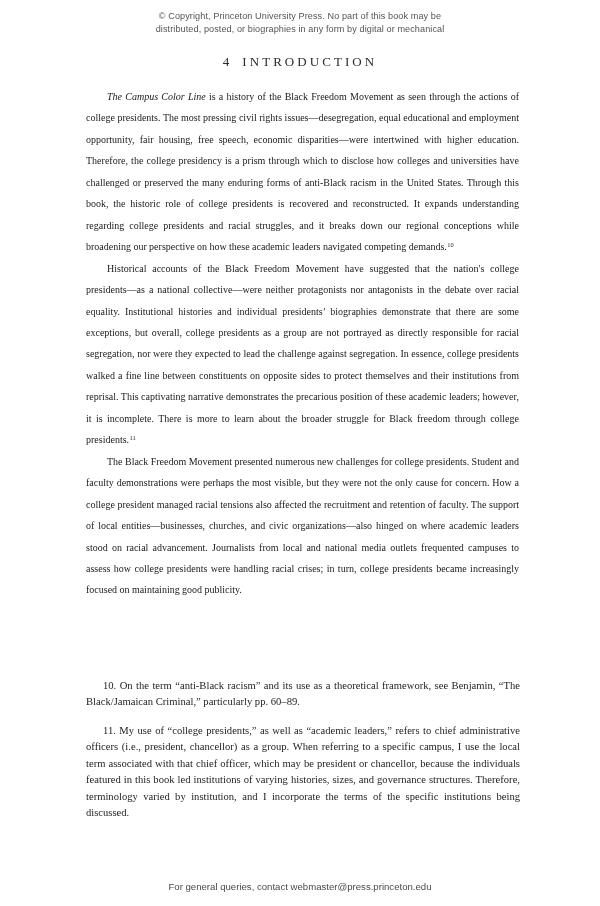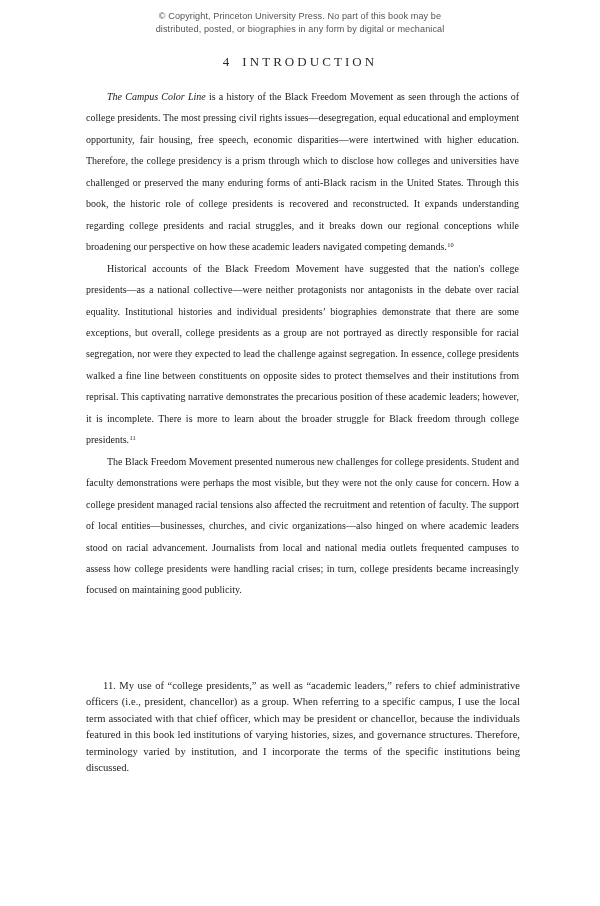--- a/index.html
+++ b/index.html
@@ -129,17 +129,21 @@
 
     <p class="body-par"><span class="title-italic">The Campus Color Line</span><span> is a history of the Black Freedom Movement as seen through the actions of college presidents. The most pressing civil rights issues—desegregation, equal educational and employment opportunity, fair housing, free speech, economic disparities—were intertwined with higher education. Therefore, the college presidency is a prism through which to disclose how colleges and universities have challenged or preserved the many enduring forms of anti-Black racism in the United States. Through this book, the historic role of college presidents is recovered and reconstructed. It expands understanding regarding college presidents and racial struggles, and it breaks down our regional conceptions while broadening our perspective on how these academic leaders navigated competing demands.</span><sup class="note-ref">10</sup></p>
 
     <p class="body-par"><span>Historical accounts of the Black Freedom Movement have suggested that the nation's college presidents—as a national collective—were neither protagonists nor antagonists in the debate over racial equality. Institutional histories and individual presidents’ biographies demonstrate that there are some exceptions, but overall, college presidents as a group are not portrayed as directly responsible for racial segregation, nor were they expected to lead the challenge against segregation. In essence, college presidents walked a fine line between constituents on opposite sides to protect themselves and their institutions from reprisal. This captivating narrative demonstrates the precarious position of these academic leaders; however, it is incomplete. There is more to learn about the broader struggle for Black freedom through college presidents.</span><sup class="note-ref">11</sup></p>
 
     <p class="body-par"><span>The Black Freedom Movement presented numerous new challenges for college presidents. Student and faculty demonstrations were perhaps the most visible, but they were not the only cause for concern. How a college president managed racial tensions also affected the recruitment and retention of faculty. The support of local entities—businesses, churches, and civic organizations—also hinged on where academic leaders stood on racial advancement. Journalists from local and national media outlets frequented campuses to assess how college presidents were handling racial crises; in turn, college presidents became increasingly focused on maintaining good publicity.</span></p>
 
   </div>
 
   <div class="footnotes">
+    <p class="footnote"><span class="fn-num">10.</span><span> On the term “anti-Black racism” and its use as a theoretical framework, see Benjamin, “The Black/Jamaican Criminal,” particularly pp. 60–89.</span></p>
     <p class="footnote"><span class="fn-num">11.</span><span> My use of “college presidents,” as well as “academic leaders,” refers to chief administrative officers (i.e., president, chancellor) as a group. When referring to a specific campus, I use the local term associated with that chief officer, which may be president or chancellor, because the individuals featured in this book led institutions of varying histories, sizes, and governance structures. Therefore, terminology varied by institution, and I incorporate the terms of the specific institutions being discussed.</span></p>
   </div>
 
+  <div class="page-footer">
+    <span>For general queries, contact webmaster@press.princeton.edu</span>
+  </div>
 
 </div>
 
 </body></html>

